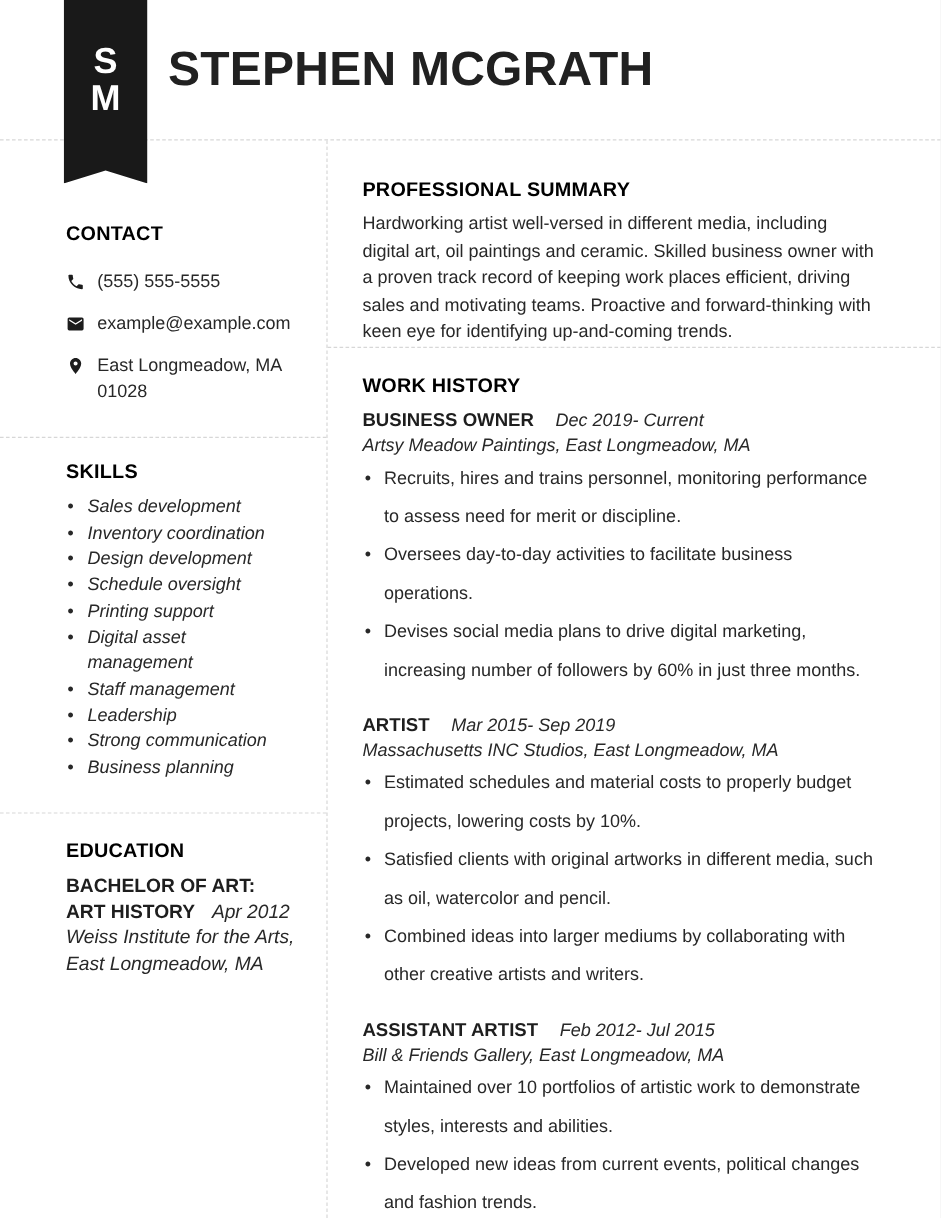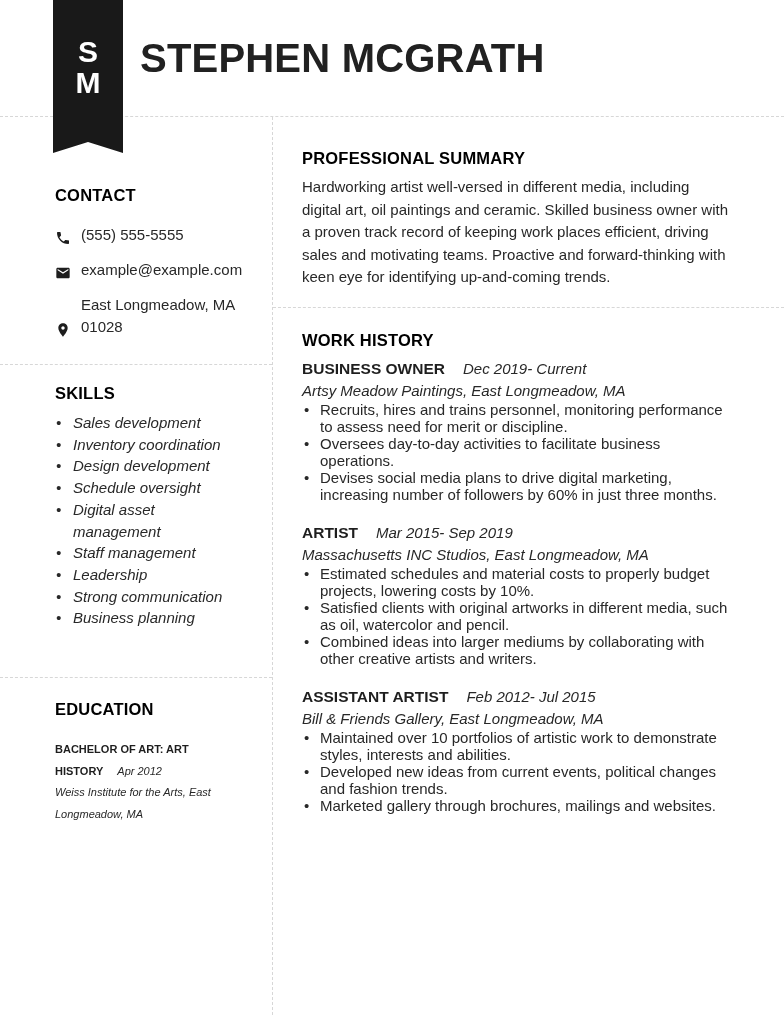--- a/index.html
+++ b/index.html
@@ -76,21 +76,21 @@
 
   
   .sb-contact {
     height: 248px;
     border-bottom: 1px dashed #d7d7d7;
     padding: 68px 26px 0 55px;
   }
   .contact-list { margin-top: 19px; }
   .contact-row {
     display: flex;
-    align-items: flex-end;
+    align-items: flex-start;
     margin-bottom: 13px;
     font-size: 15px;
     line-height: 22px;
   }
   .contact-row .cicon {
     flex: 0 0 16px;
     width: 16px; height: 16px;
     margin: 3px 10px 0 0;
   }
   .contact-row .cicon svg { display: block; width: 16px; height: 16px; fill: #1d1d1d; }
@@ -109,21 +109,21 @@
     font-style: italic;
   }
   .skill-list li::before {
     content: "\2022";
     position: absolute;
     left: 1px; top: 0;
     font-size: 15px;
   }
 
   .sb-education { flex: 1; padding: 21px 26px 0 55px; }
-  .edu-body { margin-top: 20px; font-size: 11px; line-height: 21.5px; }
+  .edu-body { margin-top: 9px; font-size: 16px; line-height: 21.5px; }
   .edu-degree { font-weight: 700; color: #1e1e1e; }
   .edu-date { font-style: italic; margin-left: 14px; white-space: nowrap; }
   .edu-school { font-style: italic; }
 
   
   .main-summary {
     height: 191px;
     border-bottom: 1px dashed #d7d7d7;
     padding: 31px 54px 0 29px;
   }
@@ -133,21 +133,21 @@
   .job { margin-top: 8px; margin-bottom: 19px; }
   .job-header { font-size: 15px; line-height: 21.5px; }
   .job-title { font-weight: 700; font-size: 15.5px; color: #1e1e1e; }
   .job-dates { font-style: italic; margin-left: 18px; white-space: nowrap; }
   .job-company { font-style: italic; font-size: 15px; line-height: 21.5px; }
   .job-bullets { list-style: none; }
   .job-bullets li {
     position: relative;
     padding-left: 18px;
     font-size: 15px;
-    line-height: 17px;
+    line-height: 32px;
   }
   .job-bullets li::before {
     content: "\2022";
     position: absolute;
     left: 2px; top: 0;
     font-size: 15px;
   }
 </style>
 </head>
 <body>
@@ -196,20 +196,21 @@
         </div>
       </section>
 
       <section class="sb-skills">
         <div class="sec-heading">SKILLS</div>
         <ul class="skill-list">
           <li>Sales development</li>
           <li>Inventory coordination</li>
           <li>Design development</li>
           <li>Schedule oversight</li>
+          <li>Printing support</li>
           <li>Digital asset management</li>
           <li>Staff management</li>
           <li>Leadership</li>
           <li>Strong communication</li>
           <li>Business planning</li>
         </ul>
       </section>
 
       <section class="sb-education">
         <div class="sec-heading">EDUCATION</div>

